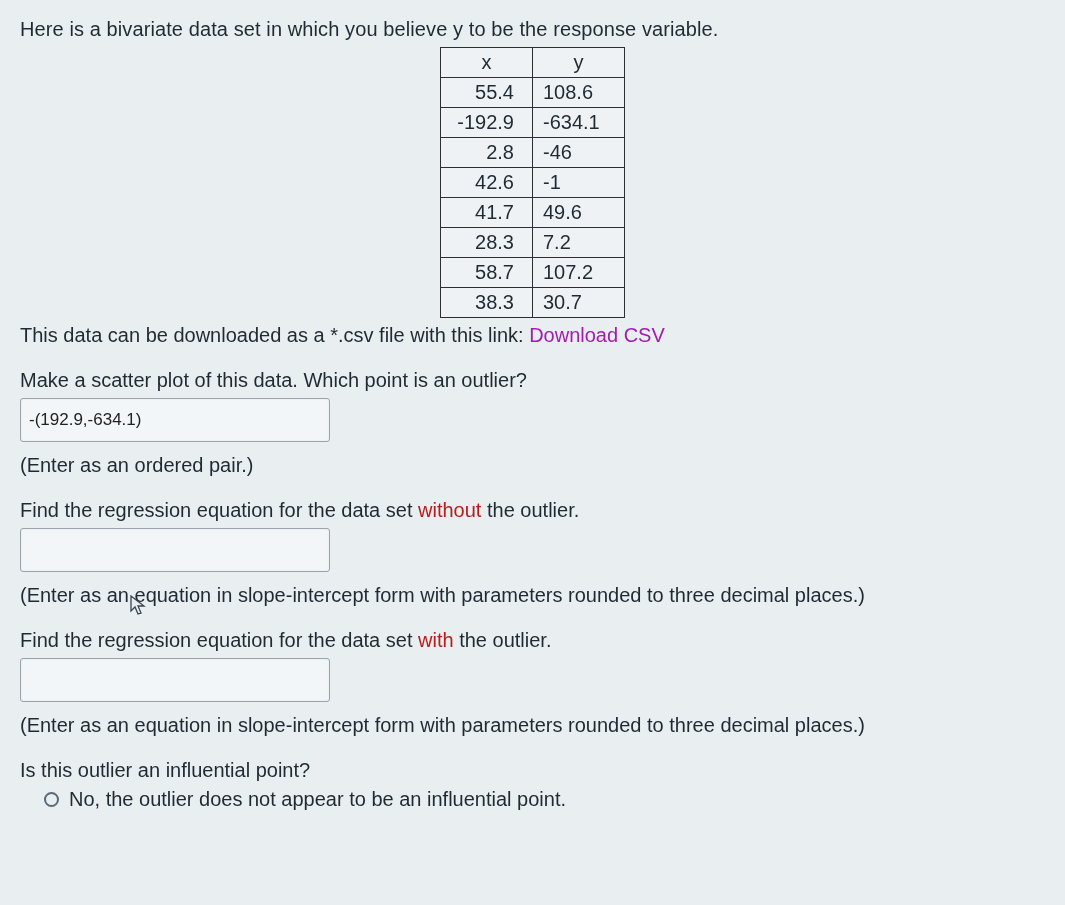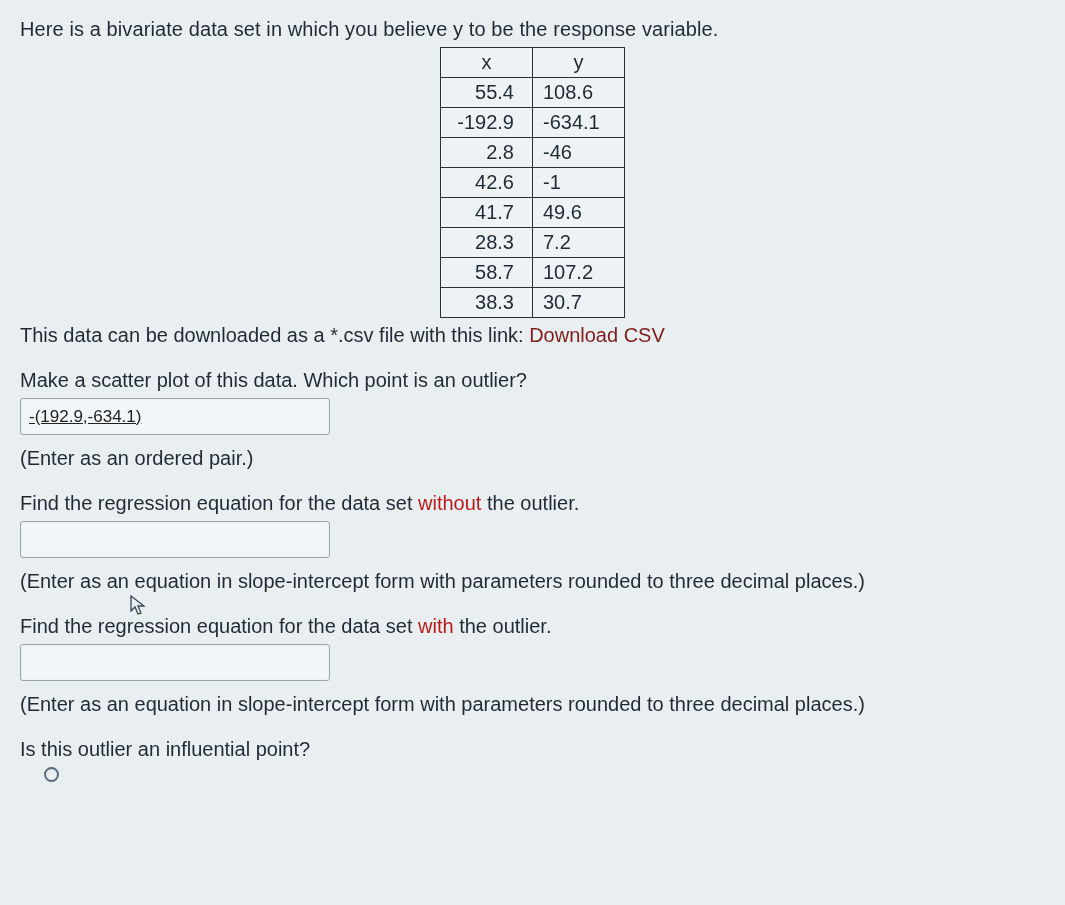--- a/index.html
+++ b/index.html
@@ -22,37 +22,36 @@
   .data-table th, .data-table td {
     border: 1px solid #2b2f33;
     padding: 3px 10px;
     text-align: center;
     font-weight: normal;
     min-width: 92px;
   }
   .data-table td.x { text-align: right; padding-right: 18px; }
   .data-table td.y { text-align: left; padding-right: 18px; }
   .link-line { margin: 2px 0 22px 0; }
-  a.csv-link { color: #7f1d1d; text-decoration: none; }
+  a.csv-link { color: #a21caf; text-decoration: none; }
   .block { margin-bottom: 22px; }
   .prompt { margin-bottom: 6px; }
   .text-input {
     display: block;
     width: 310px;
-    height: 37px;
+    height: 44px;
     border: 1px solid #9aa4ad;
     border-radius: 3px;
     background: #f3f6f8;
     font-family: Arial, Helvetica, sans-serif;
     font-size: 17px;
     padding: 8px 8px;
     color: #222;
     margin-bottom: 4px;
     box-shadow: inset 0 0 2px rgba(0,0,0,0.08);
-    text-decoration: underline;
   }
   .hint { margin-top: 12px; }
   .emph-red { color: #b91c1c; }
   .radio-group { margin-top: 4px; padding-left: 24px; }
   .radio-row {
     display: flex;
     align-items: center;
     gap: 10px;
     margin: 6px 0 14px 0;
   }
@@ -144,19 +143,20 @@
   </div>
   <input type="text" class="text-input" value="" style="">
   <div class="hint">(Enter as an equation in slope-intercept form with parameters rounded to three decimal places.)</div>
 </div>
 
 <div class="block" style="margin-bottom:16px">
   <div class="prompt">Is this outlier an influential point?</div>
   <div class="radio-group">
     <div class="radio-row">
       <span class="radio-circle"></span>
+      <span>No, the outlier does not appear to be an influential point.</span>
     </div>
   </div>
 </div>
 
 <svg class="cursor" viewBox="0 0 18 22">
   <path d="M1 1 L1 16 L5 12 L8 19 L11 18 L8 11 L14 11 Z" fill="none" stroke="#3a4650" stroke-width="1.3"></path>
 </svg>
 
 </body></html>

